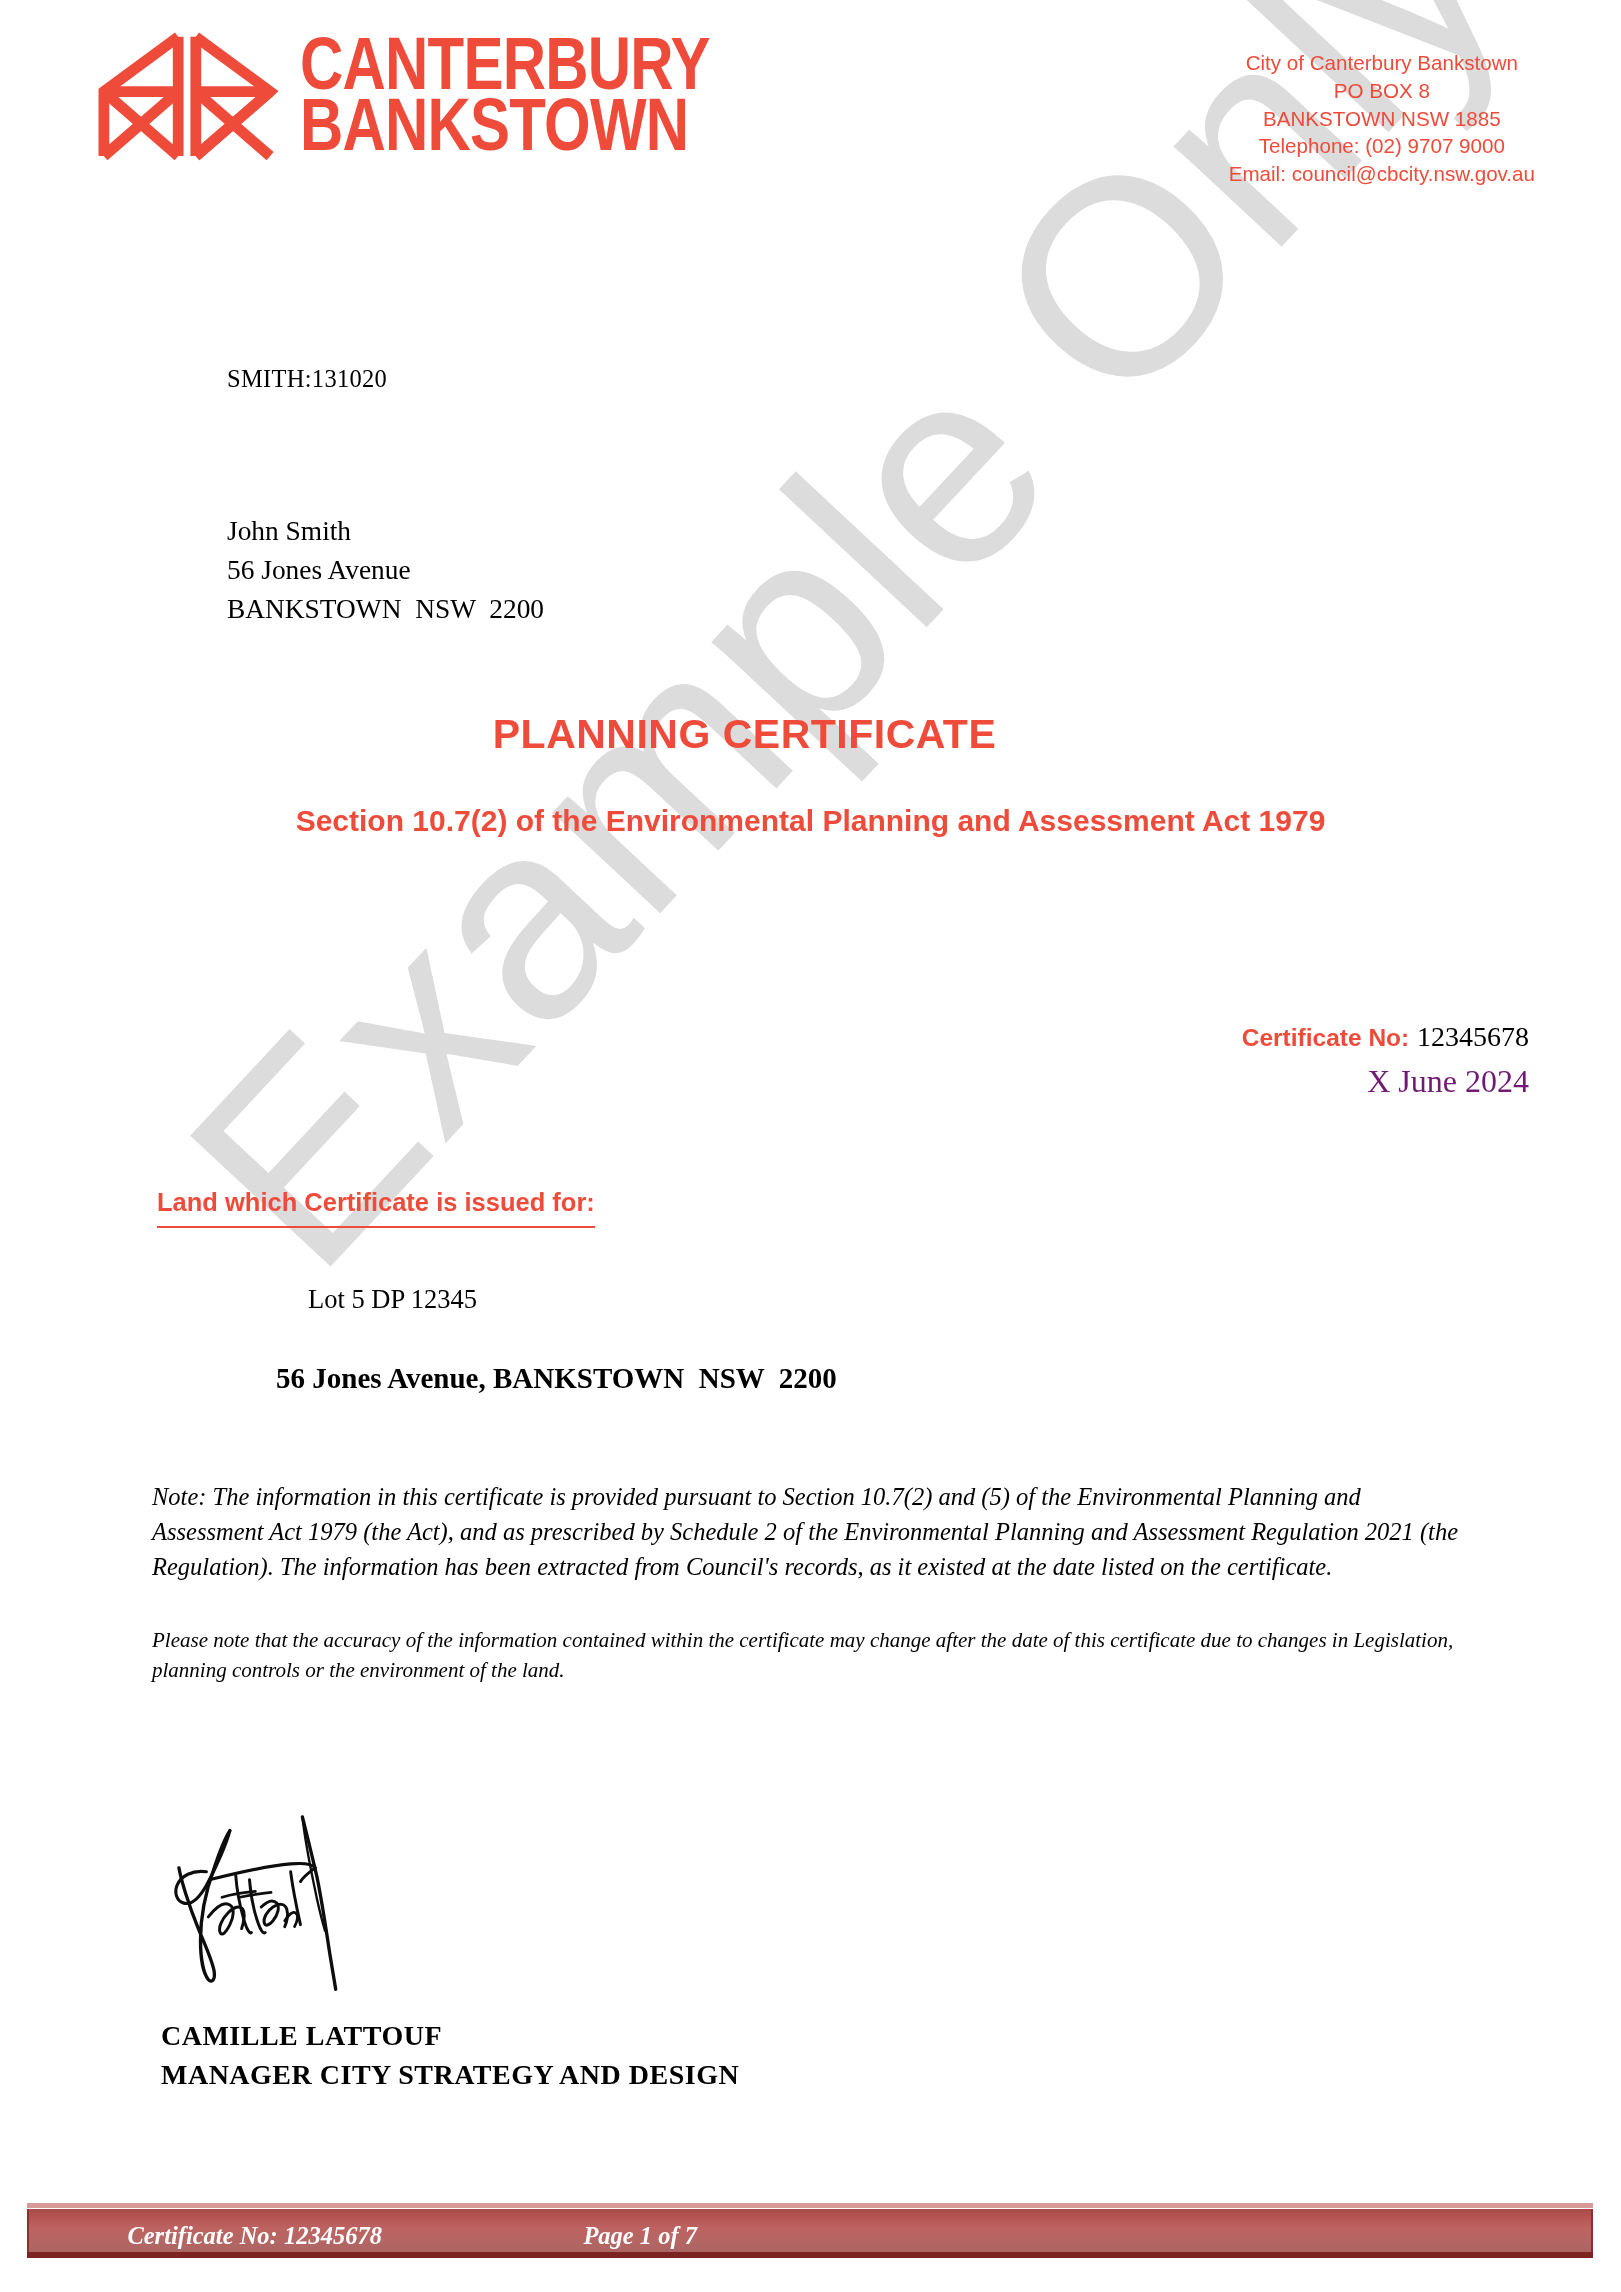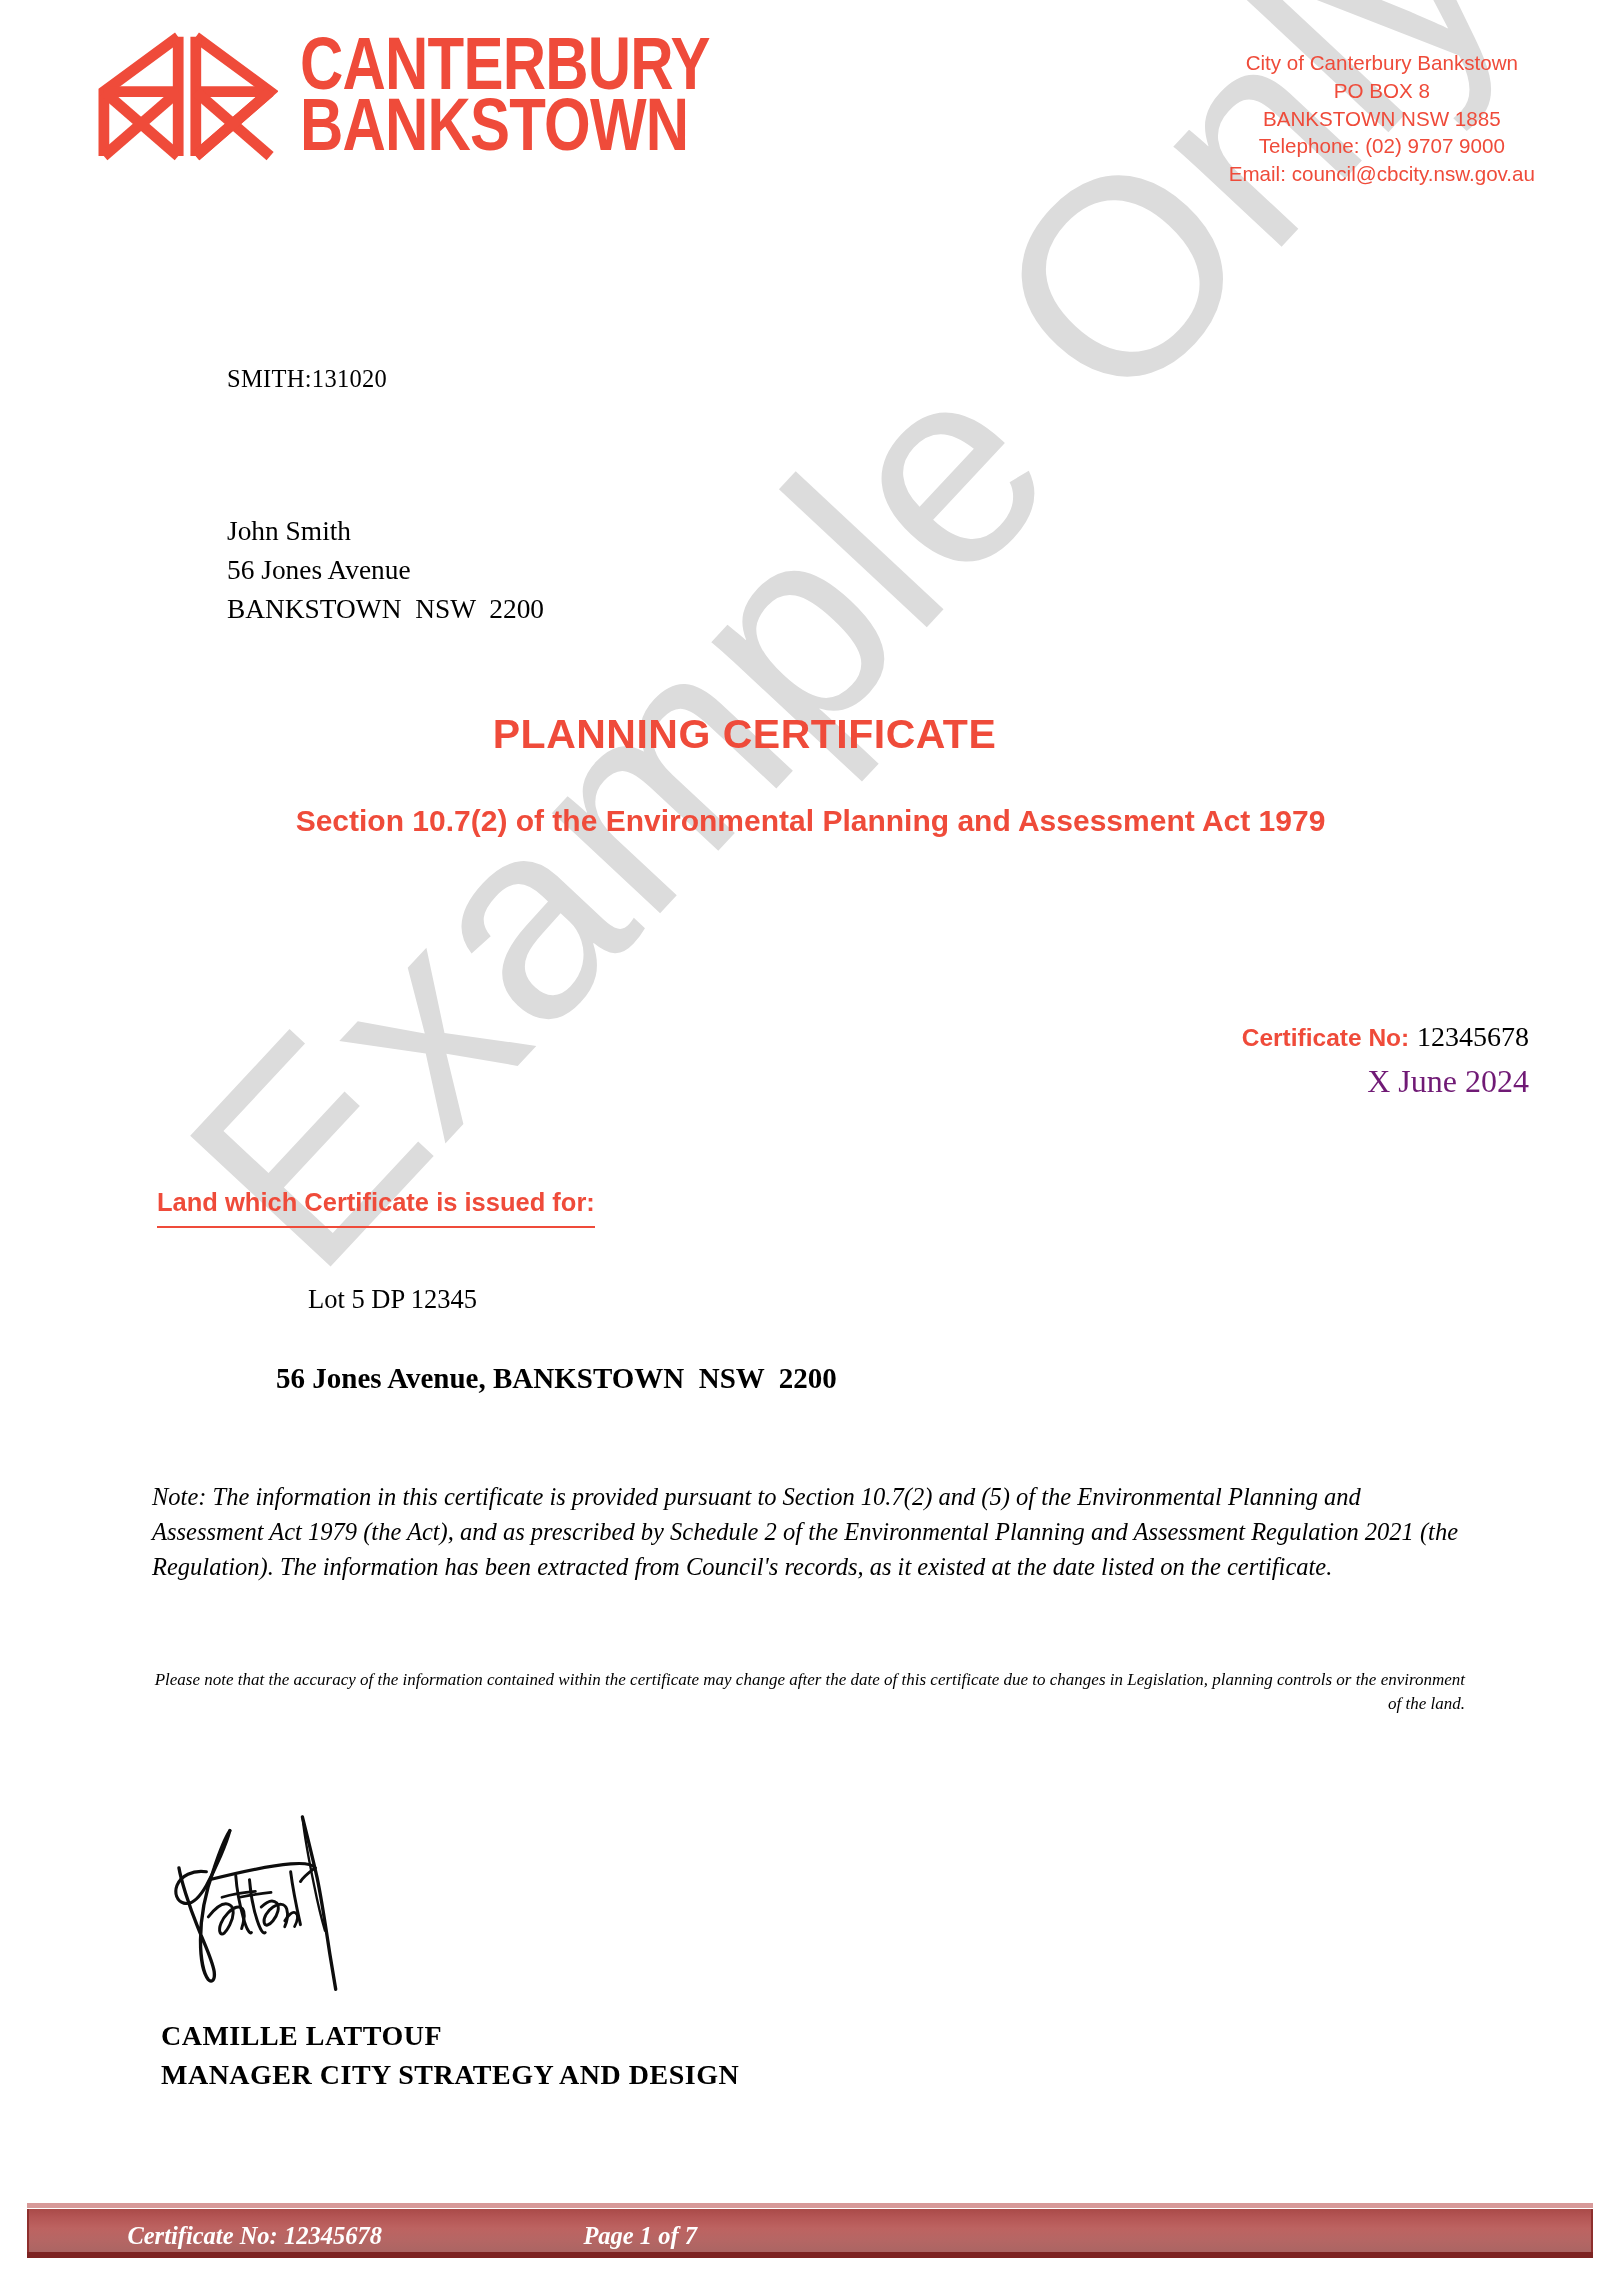--- a/index.html
+++ b/index.html
@@ -204,26 +204,25 @@
     top: 1480px;
     width: 1313px;
     font-style: italic;
     font-size: 24.5px;
     line-height: 1.42;
     text-align: left;
   }
   #note-2 {
     position: absolute;
     left: 152px;
-    top: 1668px;
+    top: 1626px;
     width: 1313px;
     font-style: italic;
-    font-size: 17px;
+    font-size: 21px;
     line-height: 1.42;
-    text-align: right;
   }
 
   
   #signature {
     position: absolute;
     left: 165px;
     top: 1811px;
     width: 216px;
     height: 196px;
   }

